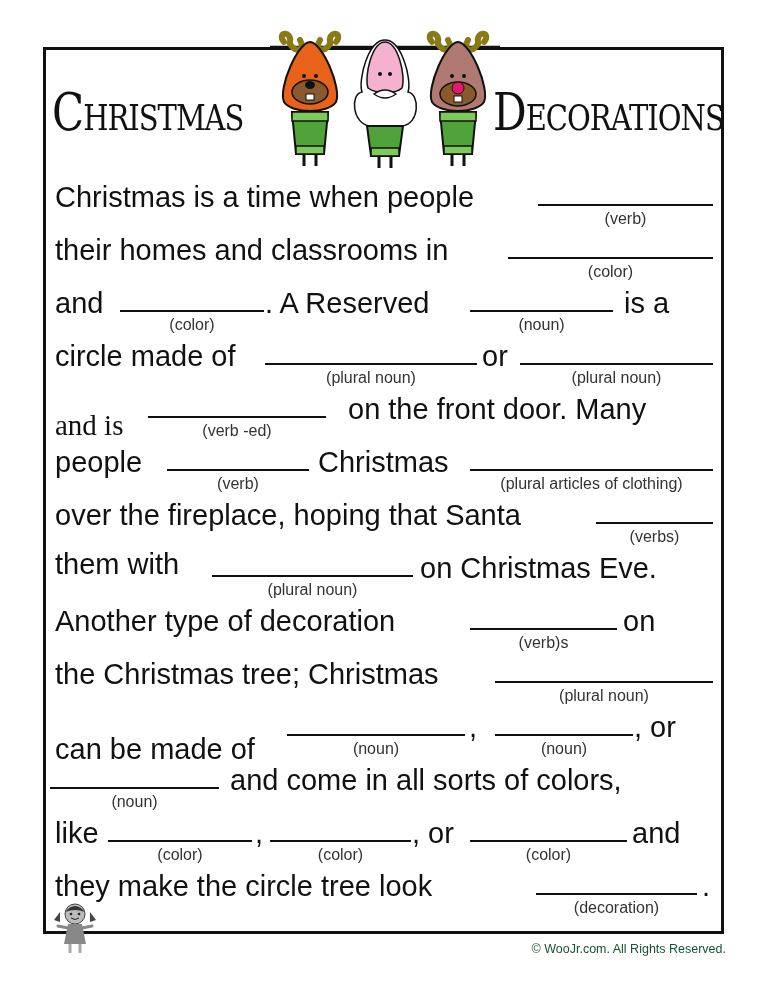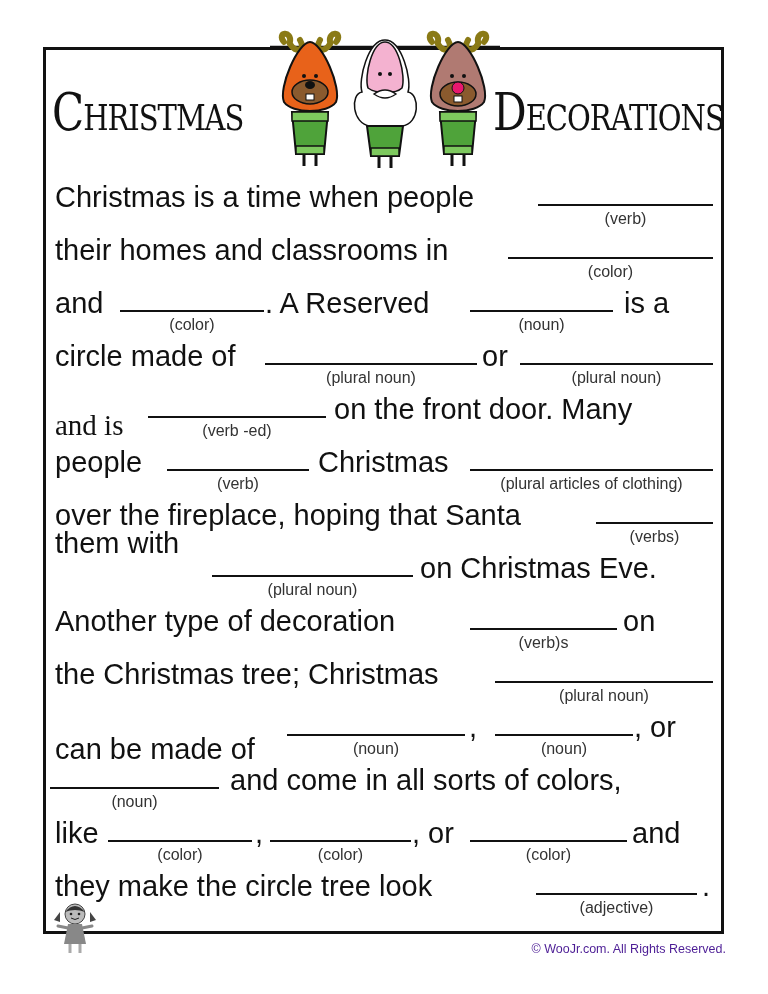--- a/index.html
+++ b/index.html
@@ -4,21 +4,21 @@
   <style>
     html, body { margin: 0; padding: 0; background: #ffffff; }
     body { width: 768px; height: 994px; position: relative; overflow: hidden; font-family: "Liberation Sans", "DejaVu Sans", sans-serif; color: #111; }
     .frame { position: absolute; left: 43px; top: 47px; width: 681px; height: 887px; border: 3px solid #111; box-sizing: border-box; background: #fff; }
     .title { position: absolute; font-family: "DejaVu Serif", "Liberation Serif", serif; font-size: 42px; letter-spacing: -1px; color: #111; top: 82px; line-height: 48px; font-variant: small-caps; transform: scaleY(1.25); transform-origin: left top; }
     .title.left { left: 52px; }
     .title.right { left: 493px; }
     .t { position: absolute; font-size: 29px; line-height: 34px; white-space: pre; color: #111; }
     .blank { position: absolute; height: 0; border-bottom: 2.5px solid #111; }
     .lbl { position: absolute; font-size: 16px; line-height: 18px; color: #333; text-align: center; white-space: nowrap; }
-    .copyright { position: absolute; right: 42px; top: 942px; font-size: 12.5px; color: #4c1d95; }
+    .copyright { position: absolute; right: 42px; top: 942px; font-size: 12.5px; color: #14532d; }
     .art { position: absolute; left: 270px; top: 30px; width: 230px; height: 140px; }
     .girl { position: absolute; left: 52px; top: 900px; width: 46px; height: 55px; }
   </style>
 </head>
 <body>
 
 <div class="frame"></div>
 
 <div class="title left">Christmas</div>
 <div class="title right">Decorations</div>
@@ -83,33 +83,33 @@
     <div class="lbl" style="left: 120px; width: 144px; top: 316px;">(color)</div>
     <div class="blank" style="left: 470px; width: 143px; top: 310px;"></div>
     <div class="lbl" style="left: 470px; width: 143px; top: 316px;">(noun)</div>
     <div class="t" style="left: 55px; top: 339px;">circle made of</div>
     <div class="t" style="left: 482px; top: 339px;">or</div>
     <div class="blank" style="left: 265px; width: 212px; top: 363px;"></div>
     <div class="lbl" style="left: 265px; width: 212px; top: 369px;">(plural noun)</div>
     <div class="blank" style="left: 520px; width: 193px; top: 363px;"></div>
     <div class="lbl" style="left: 520px; width: 193px; top: 369px;">(plural noun)</div>
     <div class="t" style="left: 55px; top: 408px; font-family: Liberation Serif, serif;">and is</div>
-    <div class="t" style="left: 334px; top: 392px;">on the front door. Many</div>
+    <div class="t" style="left: 348px; top: 392px;">on the front door. Many</div>
     <div class="blank" style="left: 148px; width: 178px; top: 416px;"></div>
     <div class="lbl" style="left: 148px; width: 178px; top: 422px;">(verb -ed)</div>
     <div class="t" style="left: 55px; top: 445px;">people</div>
     <div class="t" style="left: 318px; top: 445px;">Christmas</div>
     <div class="blank" style="left: 167px; width: 142px; top: 469px;"></div>
     <div class="lbl" style="left: 167px; width: 142px; top: 475px;">(verb)</div>
     <div class="blank" style="left: 470px; width: 243px; top: 469px;"></div>
     <div class="lbl" style="left: 470px; width: 243px; top: 475px;">(plural articles of clothing)</div>
     <div class="t" style="left: 55px; top: 498px;">over the fireplace, hoping that Santa</div>
     <div class="blank" style="left: 596px; width: 117px; top: 522px;"></div>
     <div class="lbl" style="left: 596px; width: 117px; top: 528px;">(verbs)</div>
-    <div class="t" style="left: 55px; top: 526px;">them with</div>
+    <div class="t" style="left: 55px; top: 547px;">them with</div>
     <div class="t" style="left: 420px; top: 551px;">on Christmas Eve.</div>
     <div class="blank" style="left: 212px; width: 201px; top: 575px;"></div>
     <div class="lbl" style="left: 212px; width: 201px; top: 581px;">(plural noun)</div>
     <div class="t" style="left: 55px; top: 604px;">Another type of decoration</div>
     <div class="t" style="left: 623px; top: 604px;">on</div>
     <div class="blank" style="left: 470px; width: 147px; top: 628px;"></div>
     <div class="lbl" style="left: 470px; width: 147px; top: 634px;">(verb)s</div>
     <div class="t" style="left: 55px; top: 657px;">the Christmas tree; Christmas</div>
     <div class="blank" style="left: 495px; width: 218px; top: 681px;"></div>
     <div class="lbl" style="left: 495px; width: 218px; top: 687px;">(plural noun)</div>
@@ -129,21 +129,21 @@
     <div class="t" style="left: 632px; top: 816px;">and</div>
     <div class="blank" style="left: 108px; width: 144px; top: 840px;"></div>
     <div class="lbl" style="left: 108px; width: 144px; top: 846px;">(color)</div>
     <div class="blank" style="left: 270px; width: 141px; top: 840px;"></div>
     <div class="lbl" style="left: 270px; width: 141px; top: 846px;">(color)</div>
     <div class="blank" style="left: 470px; width: 157px; top: 840px;"></div>
     <div class="lbl" style="left: 470px; width: 157px; top: 846px;">(color)</div>
     <div class="t" style="left: 55px; top: 869px;">they make the circle tree look</div>
     <div class="t" style="left: 702px; top: 869px;">.</div>
     <div class="blank" style="left: 536px; width: 161px; top: 893px;"></div>
-    <div class="lbl" style="left: 536px; width: 161px; top: 899px;">(adjective)</div>
+    <div class="lbl" style="left: 536px; width: 161px; top: 899px;">(decoration)</div>
   </div>
 
 <svg class="girl" viewBox="0 0 46 55">
   <path d="M8 12 L2 20 L8 22 Z M38 12 L44 20 L38 22 Z" fill="#444"></path>
   <circle cx="23" cy="14" r="10" fill="#bbb" stroke="#444" stroke-width="1"></circle>
   <path d="M13 12 Q23 0 33 12 Q23 8 13 12 Z" fill="#333"></path>
   <circle cx="19" cy="14" r="1.3" fill="#222"></circle>
     <circle cx="27" cy="14" r="1.3" fill="#222"></circle>
   <path d="M19 18 Q23 21 27 18" stroke="#222" stroke-width="1" fill="none"></path>
   <path d="M6 26 L16 28 M40 26 L30 28" stroke="#888" stroke-width="3" stroke-linecap="round"></path>

